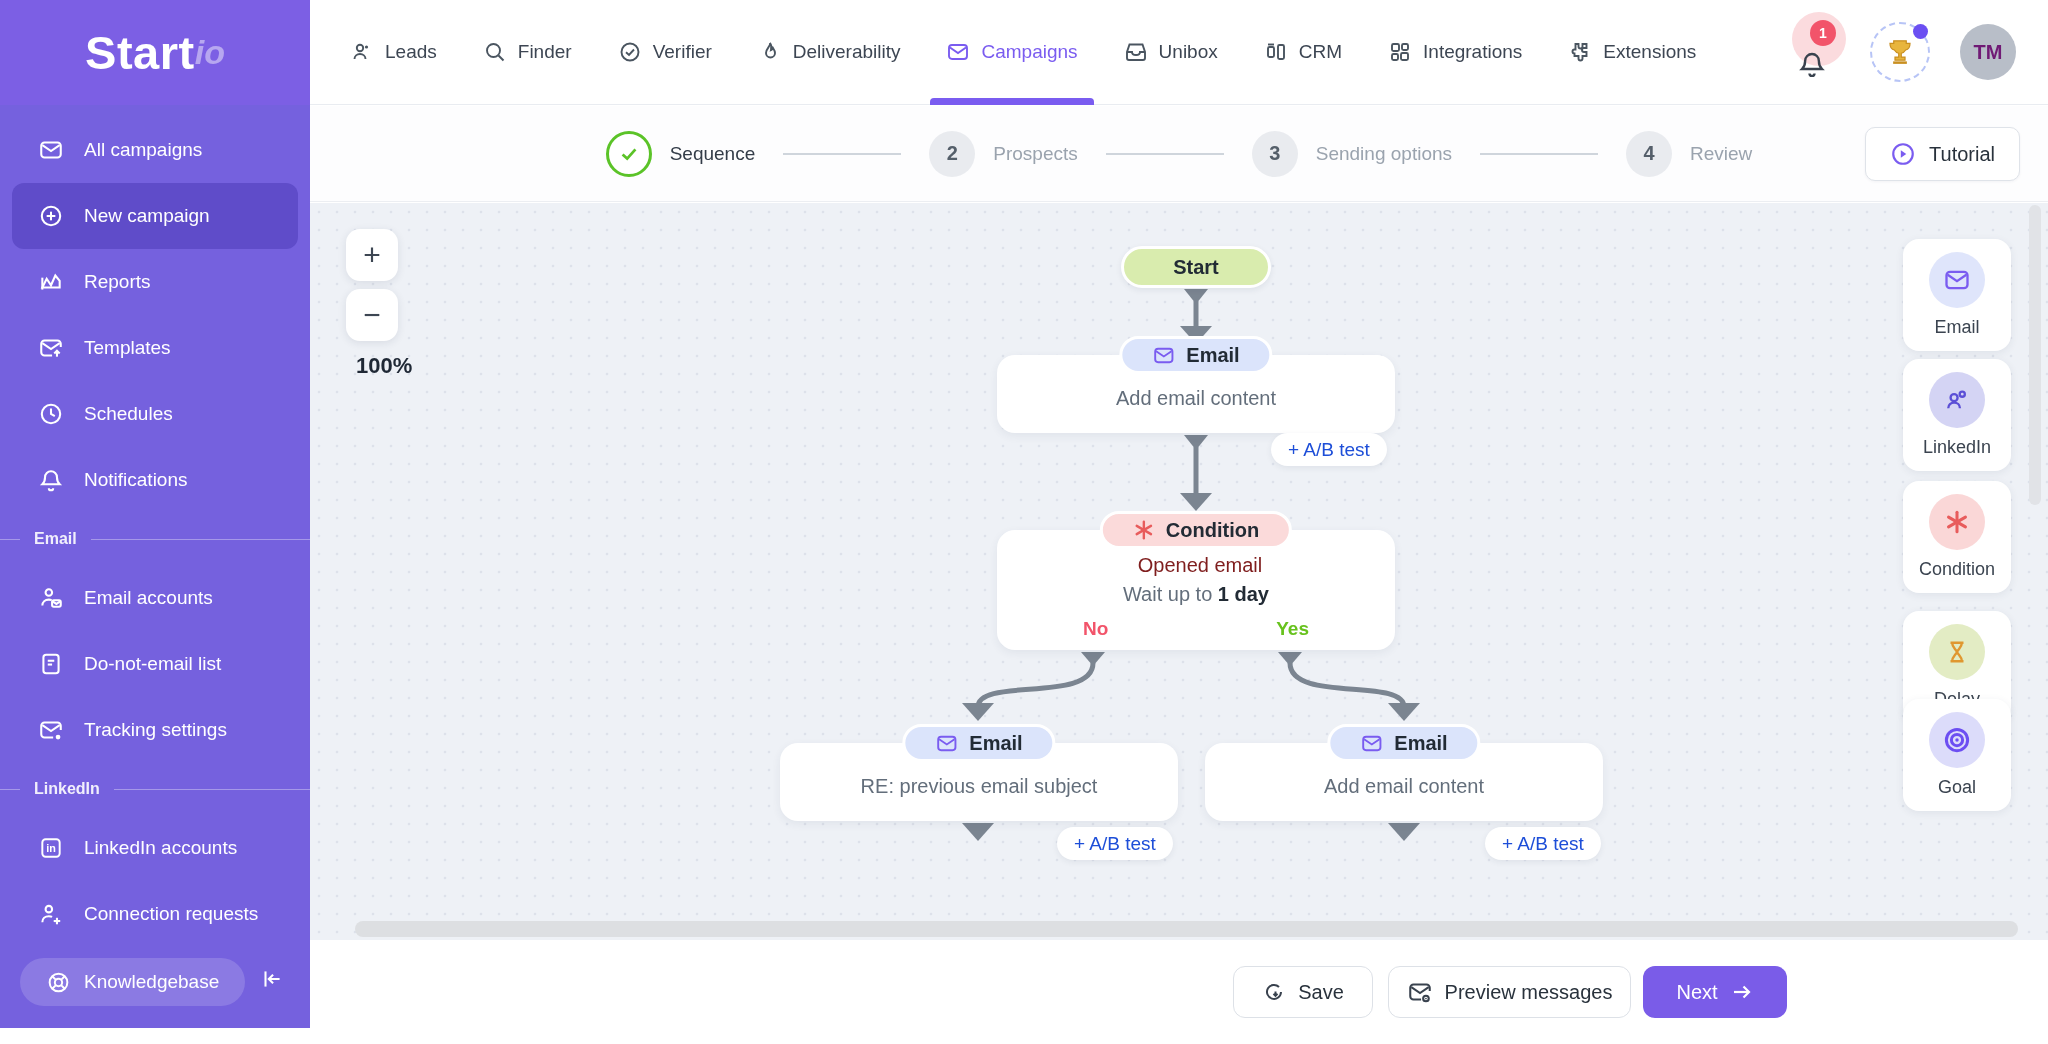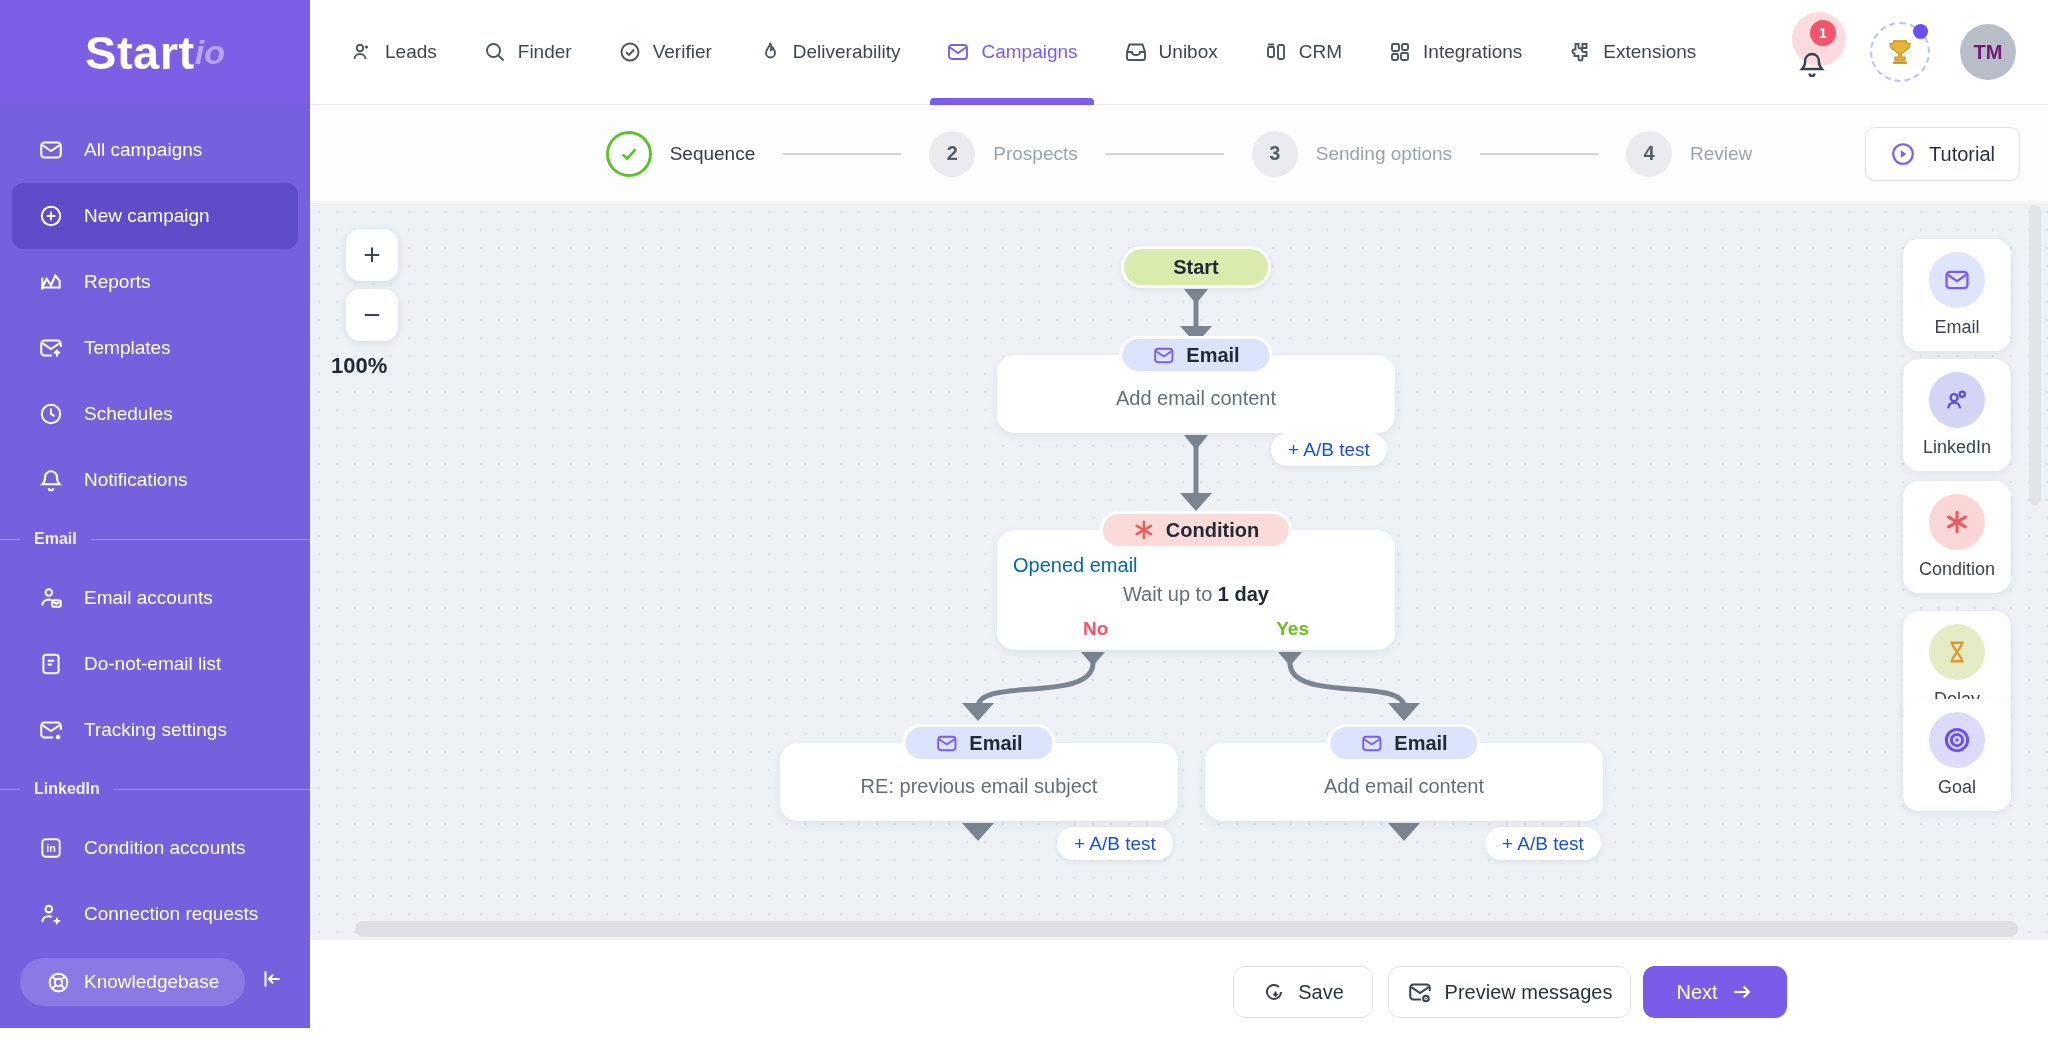--- a/index.html
+++ b/index.html
@@ -63,38 +63,38 @@
     border:1px solid #dfe3e9; background:#fff; display:flex; align-items:center; gap:13px;
     font-size:20px; color:#29323c; cursor:pointer; box-shadow:0 1px 3px rgba(30,40,70,.05); }
 
   
   .canvas { position:absolute; left:310px; top:203px; right:0; bottom:104px; background:#eef1f6;
     background-image:radial-gradient(#dde1ea 1.5px, transparent 1.6px); background-size:18px 18px; overflow:hidden; }
   .zoom-btn { position:absolute; left:36px; width:52px; height:52px; background:#fff; border-radius:14px;
     box-shadow:0 2px 8px rgba(30,40,70,.10); border:none; font-size:30px; color:#3d4653; cursor:pointer;
     display:flex; align-items:center; justify-content:center; line-height:1; }
   .zoom-in { top:26px; } .zoom-out { top:86px; }
-  .zoom-level { position:absolute; left:21px; top:150px; font-size:22px; font-weight:bold; color:#1f2835; }
+  .zoom-level { position:absolute; left:46px; top:150px; font-size:22px; font-weight:bold; color:#1f2835; }
 
   .start-node { position:absolute; left:811px; top:43px; width:150px; height:42px; background:#d9ecae;
     border:3px solid #fff; border-radius:21px; display:flex; align-items:center; justify-content:center;
     font-size:20px; font-weight:bold; color:#222b35; box-shadow:0 2px 6px rgba(30,40,70,.08); cursor:pointer; }
 
   .flow-card { position:absolute; background:#fff; border-radius:18px; box-shadow:0 3px 10px rgba(40,50,80,.07); cursor:pointer; }
   .type-pill { position:absolute; left:50%; transform:translateX(-50%); top:-19px; height:38px; padding:0 30px;
     border-radius:19px; border:3px solid #fff; display:flex; align-items:center; gap:11px;
     font-size:20px; font-weight:bold; color:#222b35; white-space:nowrap; }
   .pill-email { background:#dbe4fb; }
   .pill-condition { background:#fbdada; }
   .card-body { position:absolute; left:0; right:0; top:32px; text-align:center; font-size:20px; color:#636e7b; }
   .ab-pill { position:absolute; height:33px; padding:0 17px; background:#fff; border-radius:17px;
     display:flex; align-items:center; color:#1d4ed8; font-size:19px; font-weight:500; cursor:pointer;
     box-shadow:0 2px 6px rgba(40,50,80,.08); white-space:nowrap; }
 
-  .cond-line1 { position:absolute; left:16px; right:0; top:24px; font-size:20px; color:#0369a1; }
+  .cond-line1 { position:absolute; left:8px; right:0; top:24px; text-align:center; font-size:20px; color:#7f1d1d; }
   .cond-line2 { position:absolute; left:0; right:0; top:53px; text-align:center; font-size:20px; color:#636e7b; }
   .cond-line2 b { color:#222b35; }
   .cond-branches { position:absolute; left:0; right:0; bottom:10px; display:flex; justify-content:space-between;
     padding:0 86px; font-size:19px; font-weight:bold; }
   .branch-no { color:#f2546a; } .branch-yes { color:#67c21d; }
 
   
   .palette-card { position:absolute; left:1593px; width:108px; height:112px; background:#fff; border-radius:16px;
     box-shadow:0 2px 8px rgba(40,50,80,.08); display:flex; flex-direction:column; align-items:center;
     padding-top:13px; gap:9px; cursor:pointer; }
@@ -296,21 +296,21 @@
 
       <div class="side-section">
           <span>LinkedIn</span>
         </div>
 
       <div class="side-item">
         <svg width="26" height="26" viewBox="0 0 24 24" fill="none" stroke-width="1.8">
             <rect x="4" y="4" width="16" height="16" rx="3"></rect>
             <text x="12" y="16" text-anchor="middle" font-size="10" font-weight="bold" fill="#fff" stroke="none" font-family="Liberation Sans, sans-serif">in</text>
           </svg>
-        <span>Condition accounts</span>
+        <span>LinkedIn accounts</span>
       </div>
       <div class="side-item">
         <svg width="26" height="26" viewBox="0 0 24 24" fill="none" stroke-width="1.9">
             <circle cx="10" cy="7.5" r="3"></circle>
             <path d="M4 19.5c0-3.5 2.5-5.5 6-5.5 1.2 0 2.2.2 3 .6"></path>
             <line x1="17.5" y1="15.5" x2="17.5" y2="21.5"></line>
             <line x1="14.5" y1="18.5" x2="20.5" y2="18.5"></line>
           </svg>
         <span>Connection requests</span>
       </div>

